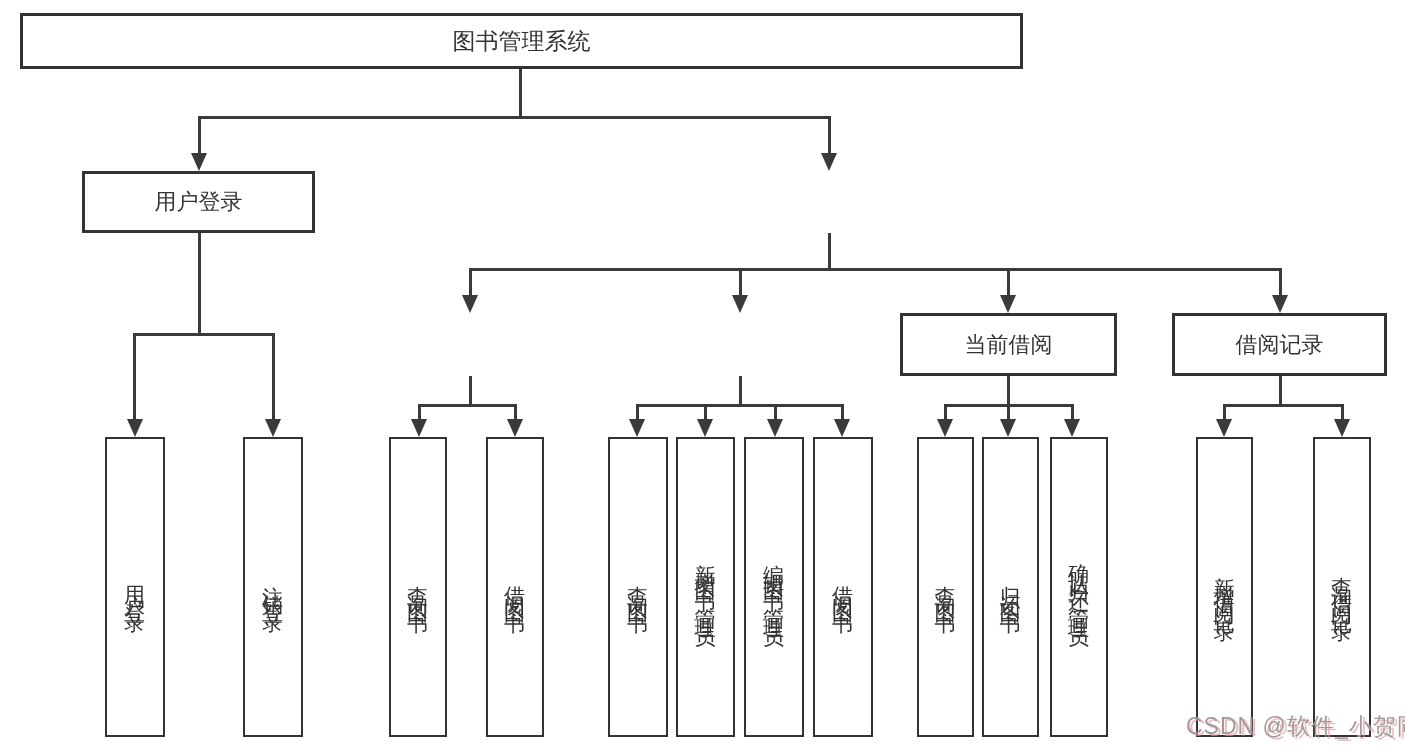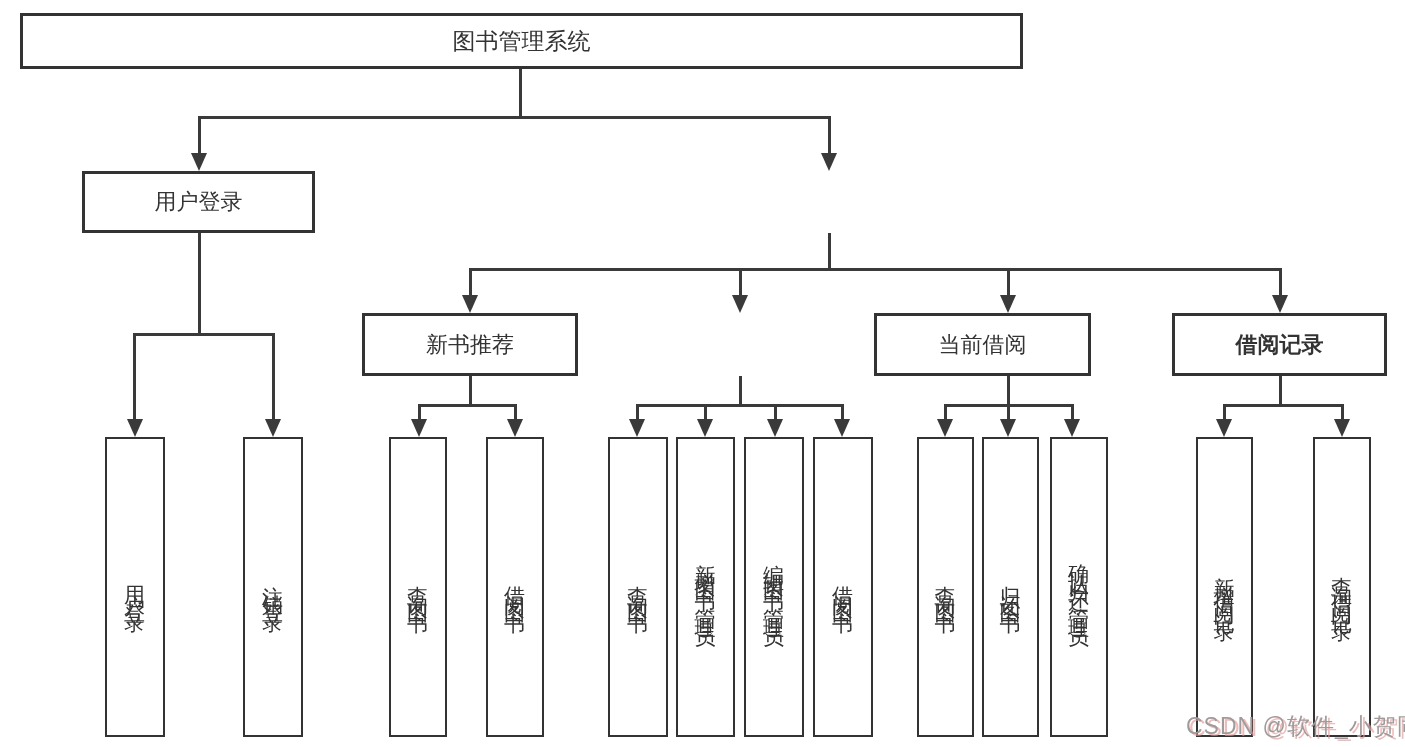--- a/index.html
+++ b/index.html
@@ -91,27 +91,24 @@
   <div class="hline" style="left:468.5px;top:267.5px;width:813px;"></div>
   <div class="vline" style="left:468.5px;top:269px;height:28px;"></div>
   <div class="arrow" style="left:462px;top:295px;"></div>
   <div class="vline" style="left:738.5px;top:269px;height:28px;"></div>
   <div class="arrow" style="left:732px;top:295px;"></div>
   <div class="vline" style="left:1006.5px;top:269px;height:28px;"></div>
   <div class="arrow" style="left:1000px;top:295px;"></div>
   <div class="vline" style="left:1278.5px;top:269px;height:28px;"></div>
   <div class="arrow" style="left:1272px;top:295px;"></div>
 
-  <div class="node lvl3" style="left:362px;top:313px;width:216px;height:63px;">
-    <span>新书推荐</span>
-  </div>
-  <div class="node lvl3" style="left:874px;top:313px;width:217px;height:63px;">
+  <div class="node lvl3" style="left:900px;top:313px;width:217px;height:63px;">
     <span>当前借阅</span>
   </div>
-  <div class="node lvl3" style="left:1172px;top:313px;width:215px;height:63px;font-weight:bold;">
+  <div class="node lvl3" style="left:1172px;top:313px;width:215px;height:63px;">
     <span>借阅记录</span>
   </div>
 
   <div class="vline" style="left:468.5px;top:376px;height:31px;"></div>
   <div class="hline" style="left:417.5px;top:404px;width:99px;"></div>
   <div class="vline" style="left:417.5px;top:405px;height:16px;"></div>
   <div class="arrow" style="left:411px;top:419px;"></div>
   <div class="vline" style="left:513.5px;top:405px;height:16px;"></div>
   <div class="arrow" style="left:507px;top:419px;"></div>
 

